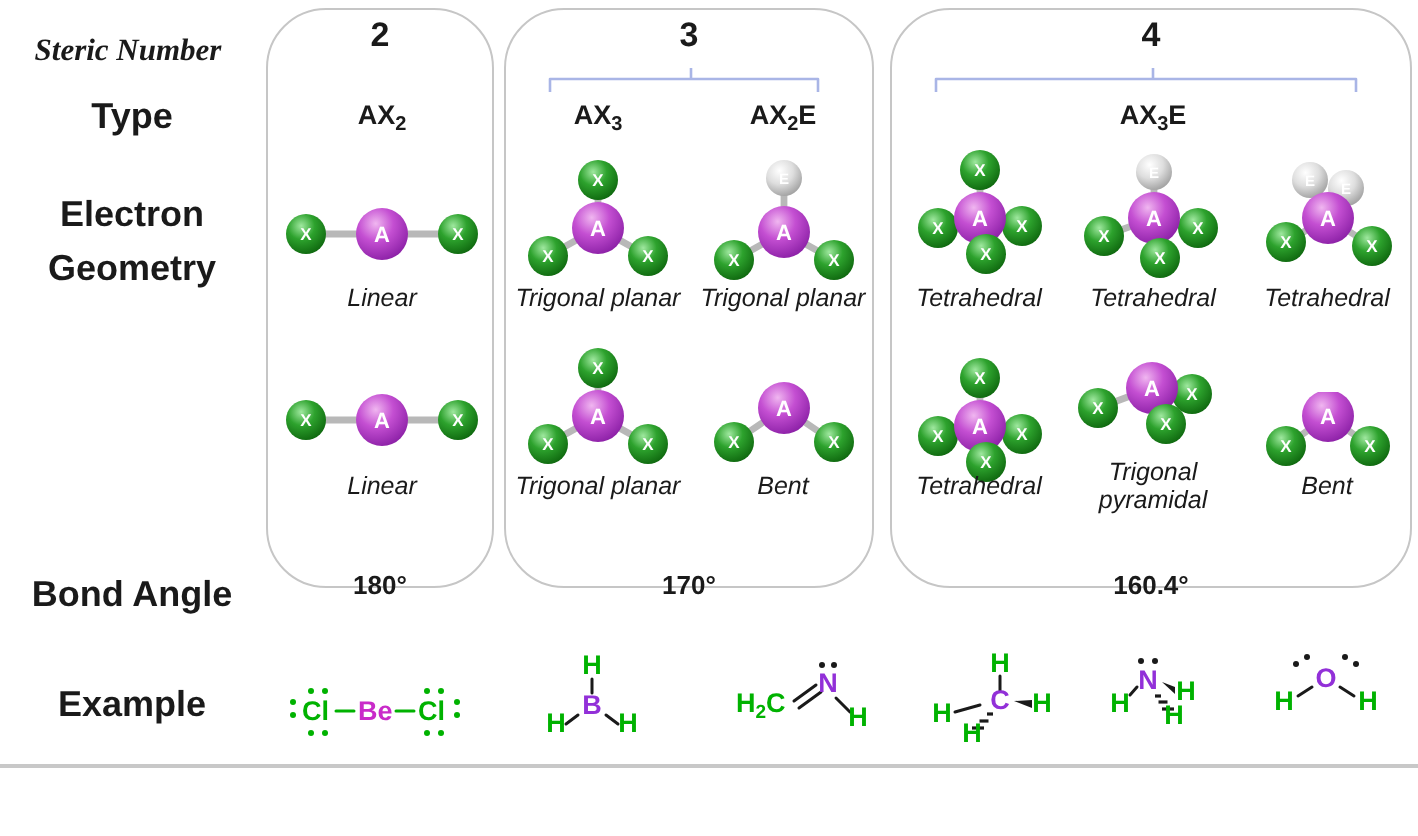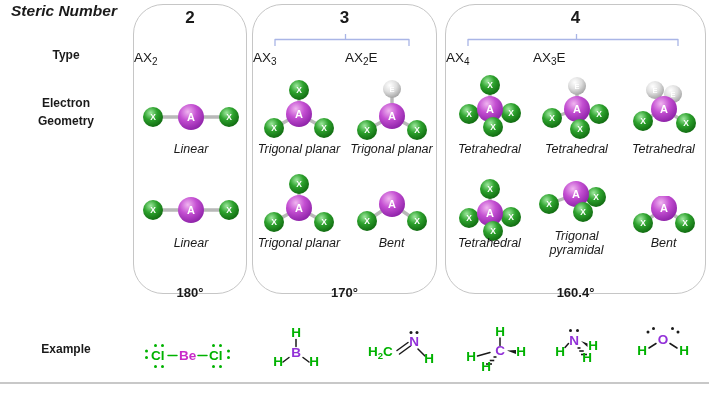--- a/index.html
+++ b/index.html
@@ -1,48 +1,49 @@
 <!DOCTYPE html>
 <html><head>
 <meta charset="utf-8">
 <style>
   html,body{margin:0;padding:0;background:#fff;}
   .stage{position:relative;width:709px;height:418px;background:#ffffff;
          font-family:"Liberation Sans",sans-serif;color:#1a1a1a;overflow:hidden;}
-  .rl{position:absolute;left:0;width:132px;text-align:center;font-weight:bold;font-size:12px;}
-  .rl.steric{top:2px;width:128px;font-style:italic;font-size:15.5px;}
+  .rl{position:absolute;left:0;width:132px;text-align:center;font-weight:bold;font-size:18px;}
+  .rl.steric{top:17px;width:128px;font-style:italic;font-size:15.5px;font-family:Liberation Serif, serif;}
   .rl.type{top:48px;}
   .rl.egeom{top:94px;left:21px;width:90px;line-height:1.5;}
   .rl.mgeom{top:192px;left:21px;width:90px;line-height:1.5;}
   .rl.bond{top:287px;}
   .rl.example{top:342px;}
   .group{position:absolute;top:4px;height:290px;border:1.4px solid #c6c6c6;
          border-radius:30px;box-sizing:border-box;background:#fff;}
   .gnum{position:absolute;top:3px;left:0;right:0;text-align:center;font-weight:bold;font-size:17px;}
   .bracket{position:absolute;top:28px;left:0;}
   .col{position:absolute;top:0;height:100%;}
-  .ctype{position:absolute;top:45px;left:0;right:0;text-align:left;font-weight:normal;font-size:13.5px;}
+  .ctype{position:absolute;top:45px;left:0;right:0;text-align:center;font-weight:bold;font-size:13.5px;}
   .ctype .sub{font-size:10px;position:relative;top:3px;}
   .molsvg{position:absolute;left:50%;transform:translateX(-50%);}
   .glabel{position:absolute;left:-6px;right:-6px;text-align:center;font-style:italic;font-size:12.5px;line-height:1.15;}
   .elabel{top:137px;}
   .mlabel{top:221px;height:34px;display:flex;flex-direction:column;justify-content:center;}
   .angle{position:absolute;top:285px;text-align:center;font-weight:bold;font-size:13px;}
   .exsvg{position:absolute;}
   .divider{position:absolute;top:382px;left:0;width:709px;border-top:2px solid #c8c8c8;}
   .footer{position:absolute;top:395px;left:6px;font-size:13.5px;}
   .footer .em{font-weight:bold;font-style:italic;}
 </style>
 </head>
 <body>
 
 <div class="stage">
   <div class="rl steric">Steric Number</div>
   <div class="rl type">Type</div>
   <div class="rl egeom">Electron Geometry</div>
+  <div class="rl bond">Bond Angle</div>
   <div class="rl example">Example</div>
 
   <div id="groups">
       <div class="group" style="left: 133px; width: 114px;">
         <div class="gnum">2</div>
         <div class="col" style="left: 0px; width: 114px;">
           <div class="ctype"><span>AX</span><span class="sub">2</span></div>
           <svg width="100" height="33" viewBox="0 0 100 33" class="molsvg" style="top: 96px;">
             <line x1="50" y1="16" x2="12" y2="16" stroke="#b8b8b8" stroke-width="3.4" stroke-linecap="round"></line>
             <line x1="50" y1="16" x2="88" y2="16" stroke="#b8b8b8" stroke-width="3.4" stroke-linecap="round"></line>
@@ -131,21 +132,20 @@
           </svg>
           <div class="glabel mlabel">Bent</div>
         </div>
       </div>
       <div class="group" style="left: 445px; width: 261px;">
         <div class="gnum">4</div>
         <svg width="261" height="14" viewBox="0 0 261 14" class="bracket">
           <path d="M22,13 L22,6.5 L232,6.5 L232,13 M130.5,6.5 L130.5,1" fill="none" stroke="#a9b5e6" stroke-width="1.3" stroke-linejoin="round"></path>
         </svg>
         <div class="col" style="left: 0px; width: 87px;">
-          <div class="ctype"><span>AX</span><span class="sub">4</span></div>
           <svg width="80" height="64" viewBox="0 0 80 64" class="molsvg" style="top: 69px;">
             <line x1="40" y1="35" x2="40" y2="11" stroke="#b8b8b8" stroke-width="3.4" stroke-linecap="round"></line>
             <line x1="40" y1="35" x2="19" y2="40" stroke="#b8b8b8" stroke-width="3.4" stroke-linecap="round"></line>
             <line x1="40" y1="35" x2="61" y2="39" stroke="#b8b8b8" stroke-width="3.4" stroke-linecap="round"></line>
             <line x1="40" y1="35" x2="43" y2="53" stroke="#b8b8b8" stroke-width="3.4" stroke-linecap="round"></line>
             <circle cx="40" cy="11" r="10" fill="url(#gX)"></circle>
             <text x="40" y="14.23" text-anchor="middle" font-size="8.5" font-weight="bold" fill="#ffffff" font-family="&quot;Liberation Sans&quot;,sans-serif">X</text>
             <circle cx="19" cy="40" r="10" fill="url(#gX)"></circle>
             <text x="19" y="43.23" text-anchor="middle" font-size="8.5" font-weight="bold" fill="#ffffff" font-family="&quot;Liberation Sans&quot;,sans-serif">X</text>
             <circle cx="61" cy="39" r="10" fill="url(#gX)"></circle>

